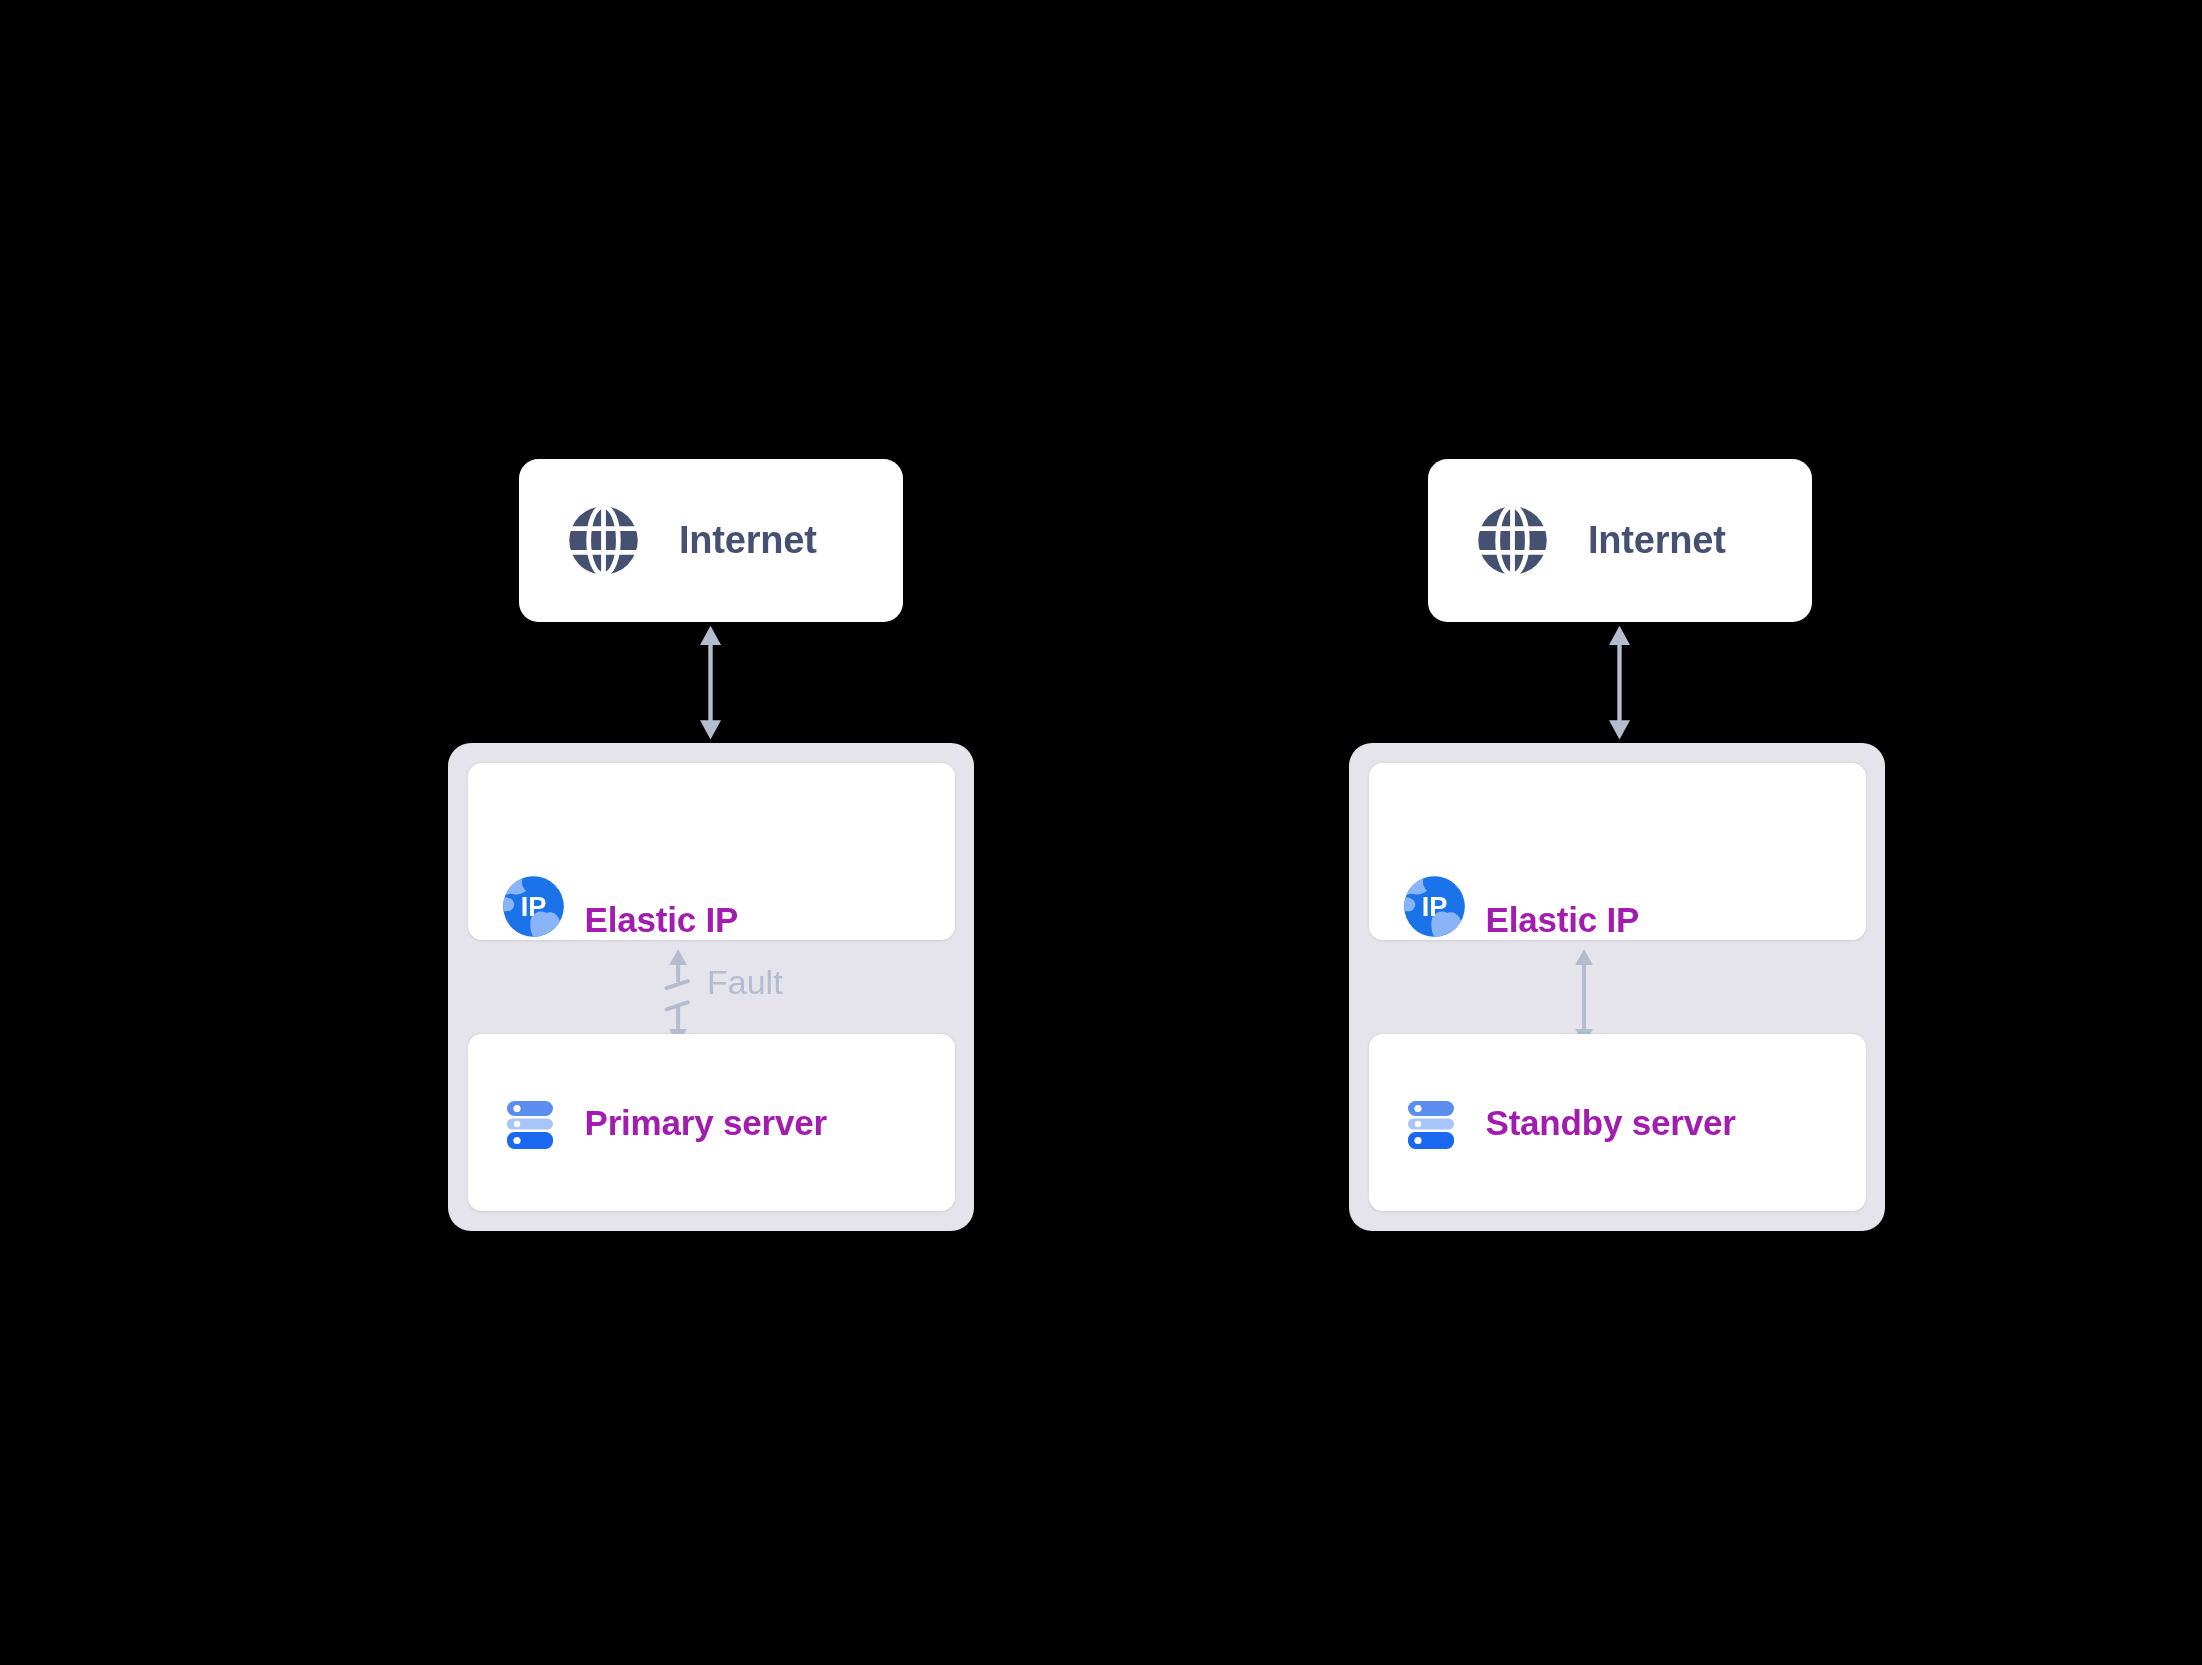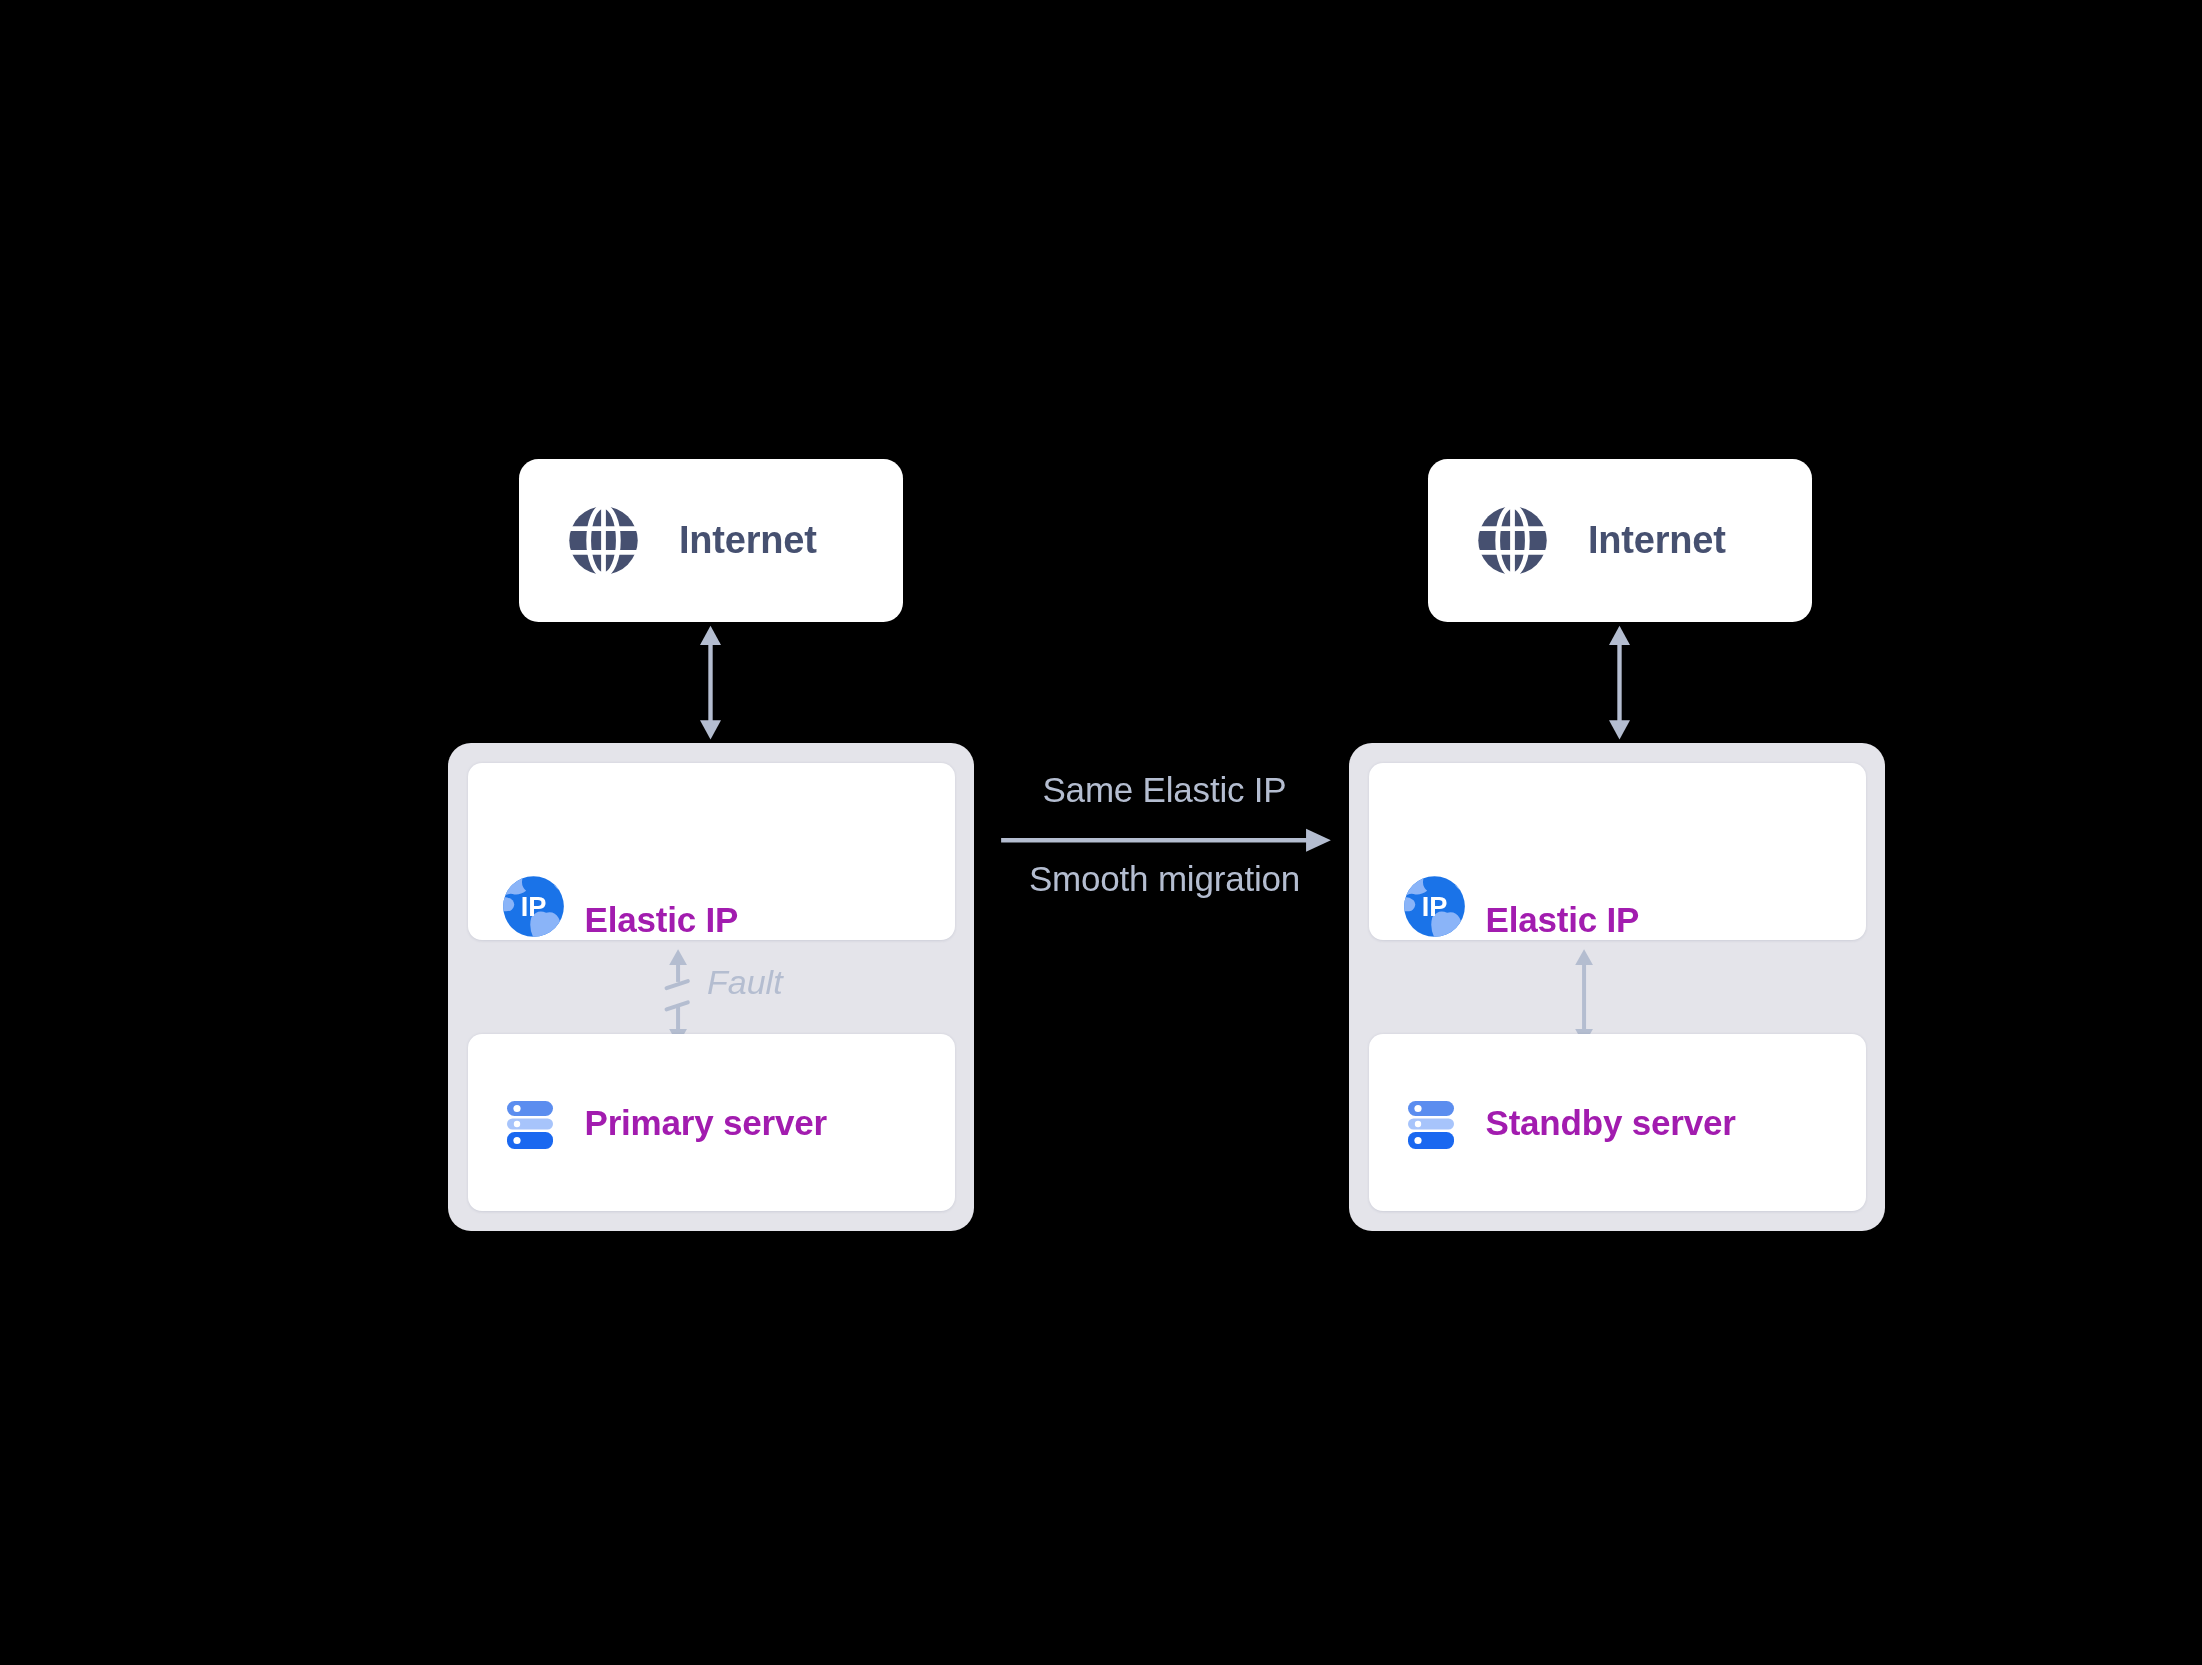--- a/index.html
+++ b/index.html
@@ -120,21 +120,20 @@
   #inner-conn-left  { left: 215px; top: 206px; }
   #inner-conn-right { left: 220px; top: 206px; }
 
   .fault-label {
     position: absolute;
     left: 259px;
     top: 220px;
     font-size: 34px;
     color: #b4bdd0;
     white-space: nowrap;
-    font-style: italic;
   }
 
   
   #migration-group {
     position: absolute;
     left: 974px;
     top: 763px;
     width: 381px;
     height: 168px;
   }
@@ -297,27 +296,15 @@
           <rect x="6" y="27.5" width="46" height="11" rx="5.5" fill="#a7c4fb"></rect>
           <circle cx="16" cy="33" r="3.2" fill="#ffffff"></circle>
           <rect x="6" y="41" width="46" height="17" rx="7.5" fill="#1a68f0"></rect>
           <circle cx="16" cy="49.5" r="3.6" fill="#ffffff"></circle>
         </svg>
       </span>
       <span class="node-label">Standby server</span>
     </div>
   </div>
 
-  <div id="migration-group">
-    <span class="migration-text" id="migration-top">Same Elastic IP</span>
-
-    <span id="migration-arrow-svg">
-      <svg width="330" height="26.6" viewBox="0 0 372 30">
-        <line x1="0" y1="15" x2="352" y2="15" stroke="#b4bdd0" stroke-width="5"></line>
-        <polygon points="372,15 344,2 344,28" fill="#b4bdd0"></polygon>
-      </svg>
-    </span>
-
-    <span class="migration-text" id="migration-bottom">Smooth migration</span>
-  </div>
 
 </div>
 
 
 </body></html>

